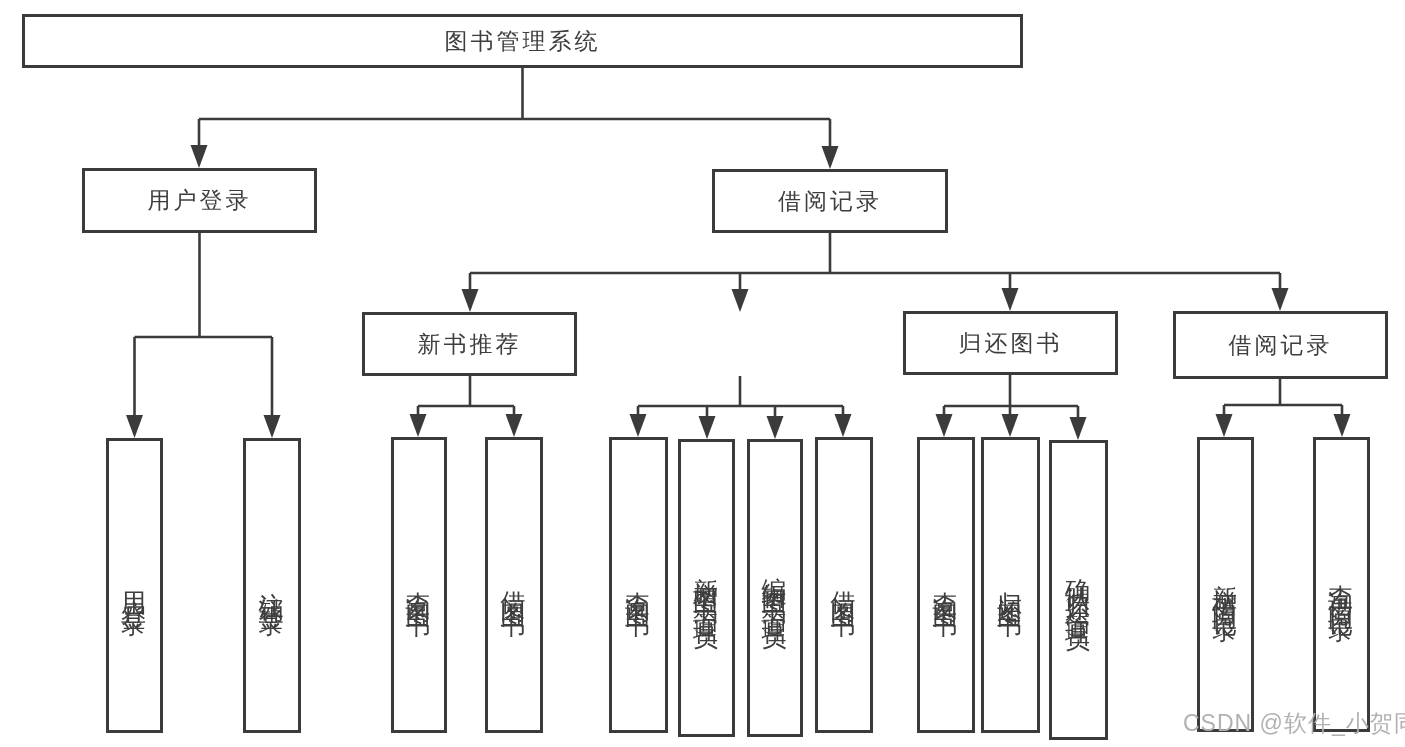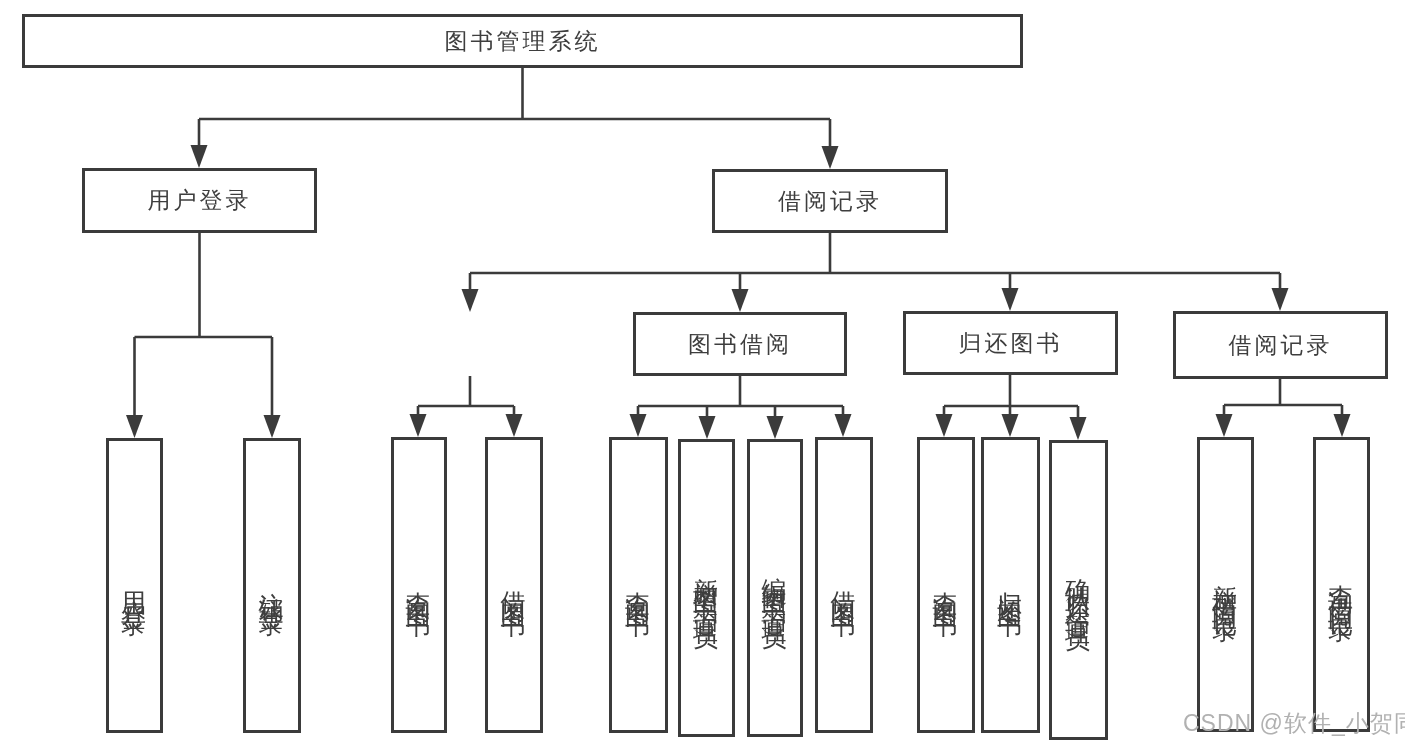--- a/index.html
+++ b/index.html
@@ -90,22 +90,22 @@
     <span>图书管理系统</span>
   </div>
 
   <div class="node h" style="left:82px;top:168px;width:235px;height:65px">
     <span>用户登录</span>
   </div>
   <div class="node h" style="left:712px;top:169px;width:236px;height:64px">
     <span>借阅记录</span>
   </div>
 
-  <div class="node h" style="left:633px;top:312px;width:214px;height:64px">
-    <span>图书借阅</span>
+  <div class="node h" style="left:362px;top:312px;width:215px;height:64px">
+    <span>新书推荐</span>
   </div>
   <div class="node h" style="left:903px;top:311px;width:215px;height:64px">
     <span>归还图书</span>
   </div>
   <div class="node h" style="left:1173px;top:311px;width:215px;height:68px">
     <span>借阅记录</span>
   </div>
 
   <div class="node v" style="left:106px;top:438px;width:57px;height:295px">
     <span>用户登录</span>

